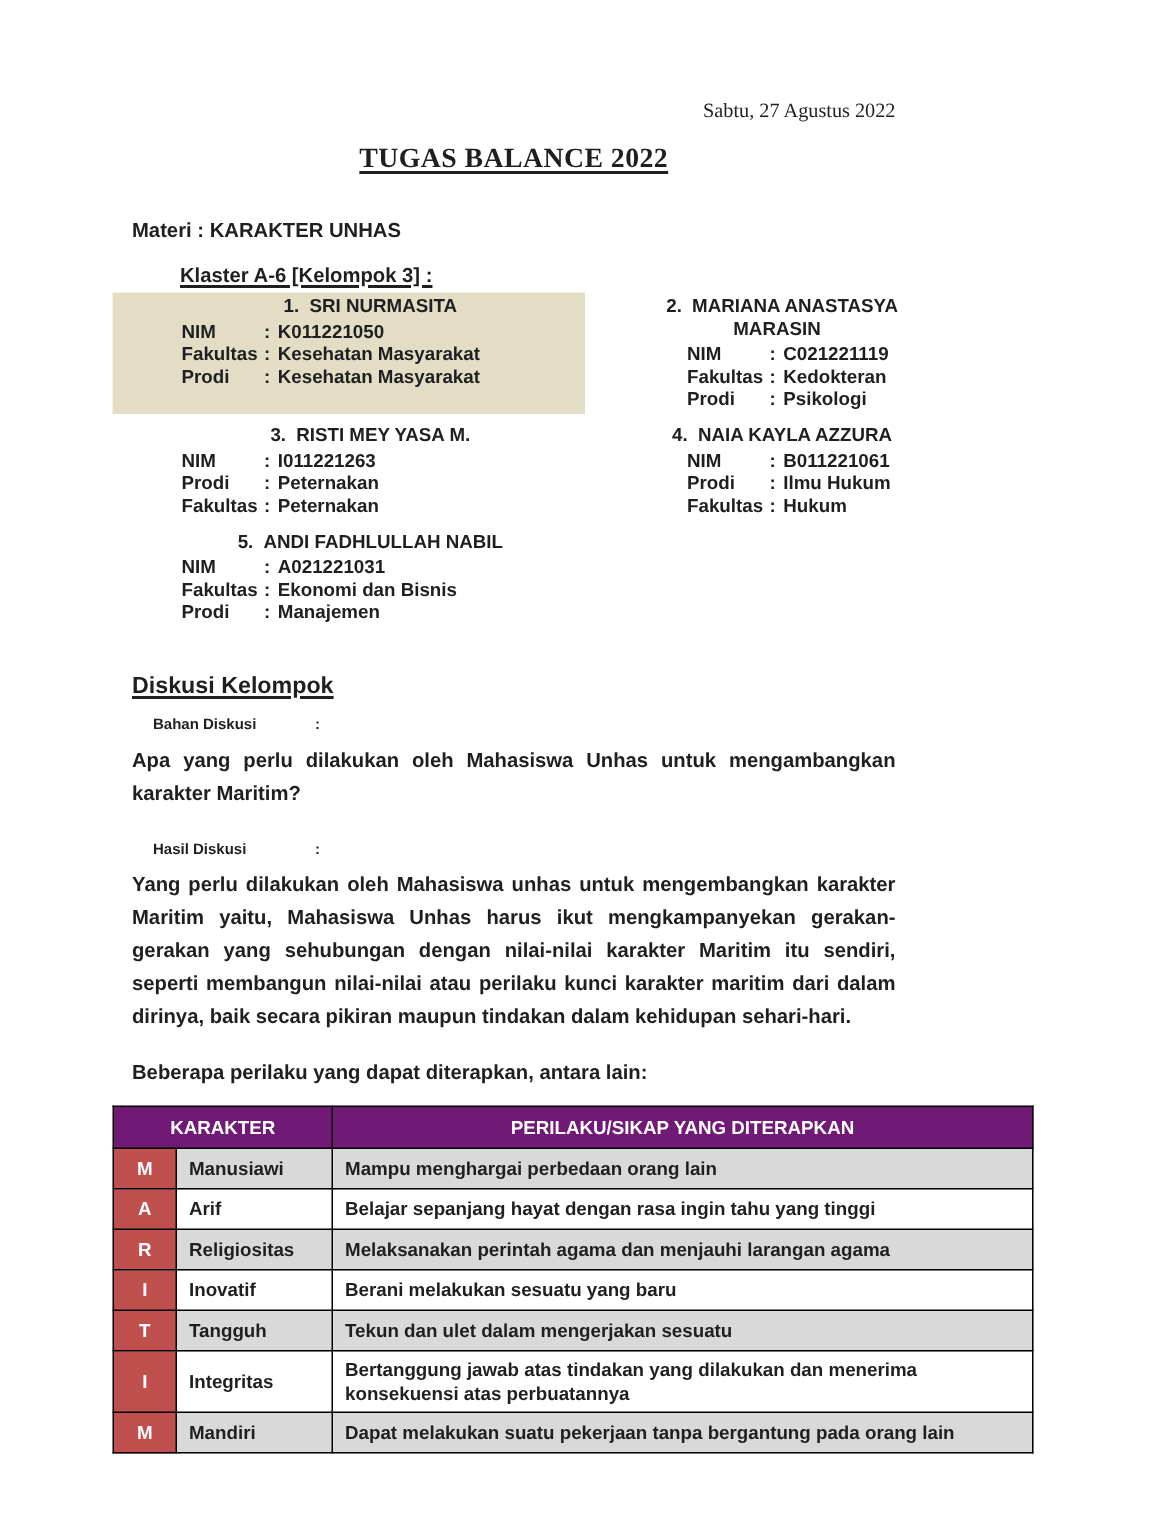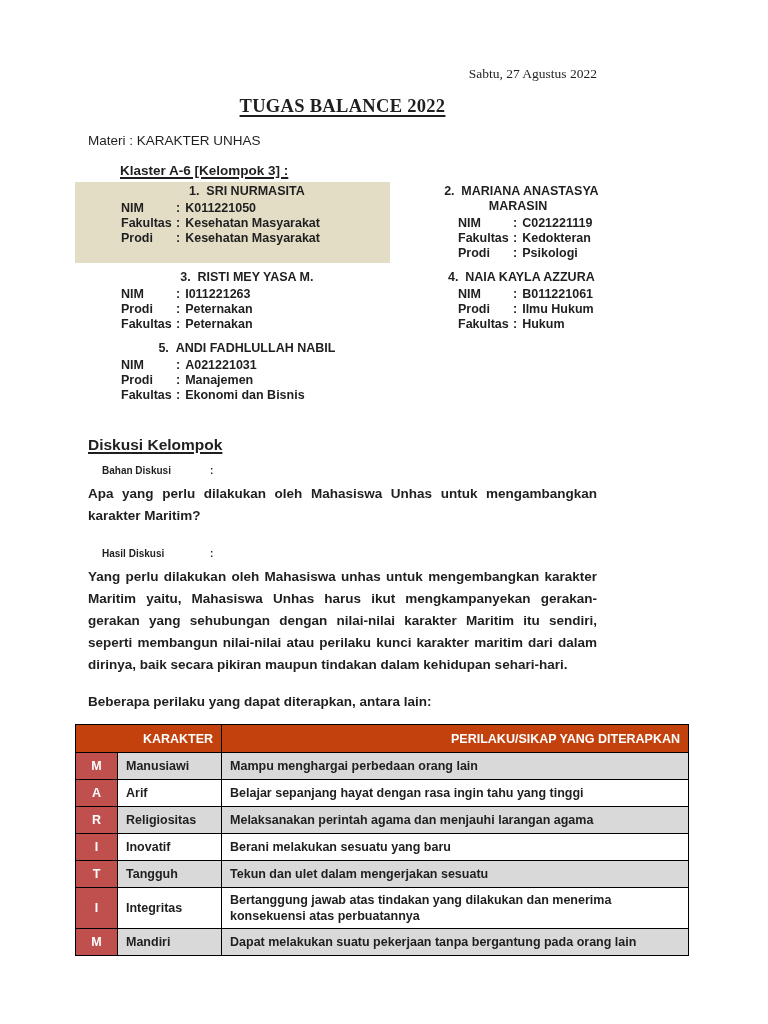--- a/index.html
+++ b/index.html
@@ -32,23 +32,23 @@
     font-family: "Liberation Serif", serif;
     font-size: 18.5px;
     font-weight: 700;
     letter-spacing: 0.3px;
     margin-top: 13px;
     line-height: 22px;
   }
   .doc-title span { text-decoration: underline; text-decoration-thickness: 2px; text-underline-offset: 3px; }
 
   .materi-line {
-    margin-top: 15px;
-    font-size: 13.5px;
-    font-weight: 400;
+    margin-top: 28px;
+    font-size: 13.5px;
+    font-weight: 700;
     line-height: 17px;
   }
   .klaster-line {
     margin-top: 13px;
     font-size: 13.5px;
     font-weight: 700;
     line-height: 17px;
   }
   .klaster-line span { text-decoration: underline; text-decoration-thickness: 1.5px; text-underline-offset: 2px; padding-left: 32px; }
 
@@ -112,23 +112,23 @@
   }
   table.karakter col.c-letter { width: 42px; }
   table.karakter col.c-word   { width: 104px; }
   table.karakter col.c-desc   { width: 467px; }
   table.karakter th, table.karakter td {
     border: 1.6px solid #000000;
     padding: 4px 8px;
     vertical-align: middle;
   }
   table.karakter thead th {
-    background: #c2410c;
+    background: #701a75;
     color: #ffffff;
-    text-align: right;
+    text-align: center;
     height: 28px;
     font-size: 12.5px;
   }
   td.letter-cell {
     background: #c0504d;
     color: #ffffff;
     text-align: center;
     padding: 4px 2px;
   }
   tr.data-row td { height: 27px; }
@@ -189,22 +189,22 @@
       <div class="m-row"><span class="m-lbl">NIM</span><span class="m-colon">:</span><span>B011221061</span></div>
       <div class="m-row"><span class="m-lbl">Prodi</span><span class="m-colon">:</span><span>Ilmu Hukum</span></div>
       <div class="m-row"><span class="m-lbl">Fakultas</span><span class="m-colon">:</span><span>Hukum</span></div>
     </div>
 
     <div class="member">
       <div class="member-head">
         <span class="m-no">5.</span><span class="m-name">ANDI FADHLULLAH NABIL</span>
       </div>
       <div class="m-row"><span class="m-lbl">NIM</span><span class="m-colon">:</span><span>A021221031</span></div>
+      <div class="m-row"><span class="m-lbl">Fakultas</span><span class="m-colon">:</span><span>Ekonomi dan Bisnis</span></div>
       <div class="m-row"><span class="m-lbl">Prodi</span><span class="m-colon">:</span><span>Manajemen</span></div>
-      <div class="m-row"><span class="m-lbl">Fakultas</span><span class="m-colon">:</span><span>Ekonomi dan Bisnis</span></div>
     </div>
 
   </div>
 
   <div class="section-heading indent">
     <span>Diskusi Kelompok</span>
   </div>
 
   <div class="sub-label indent">
     <span class="lbl-text">Bahan Diskusi</span><span>:</span>

